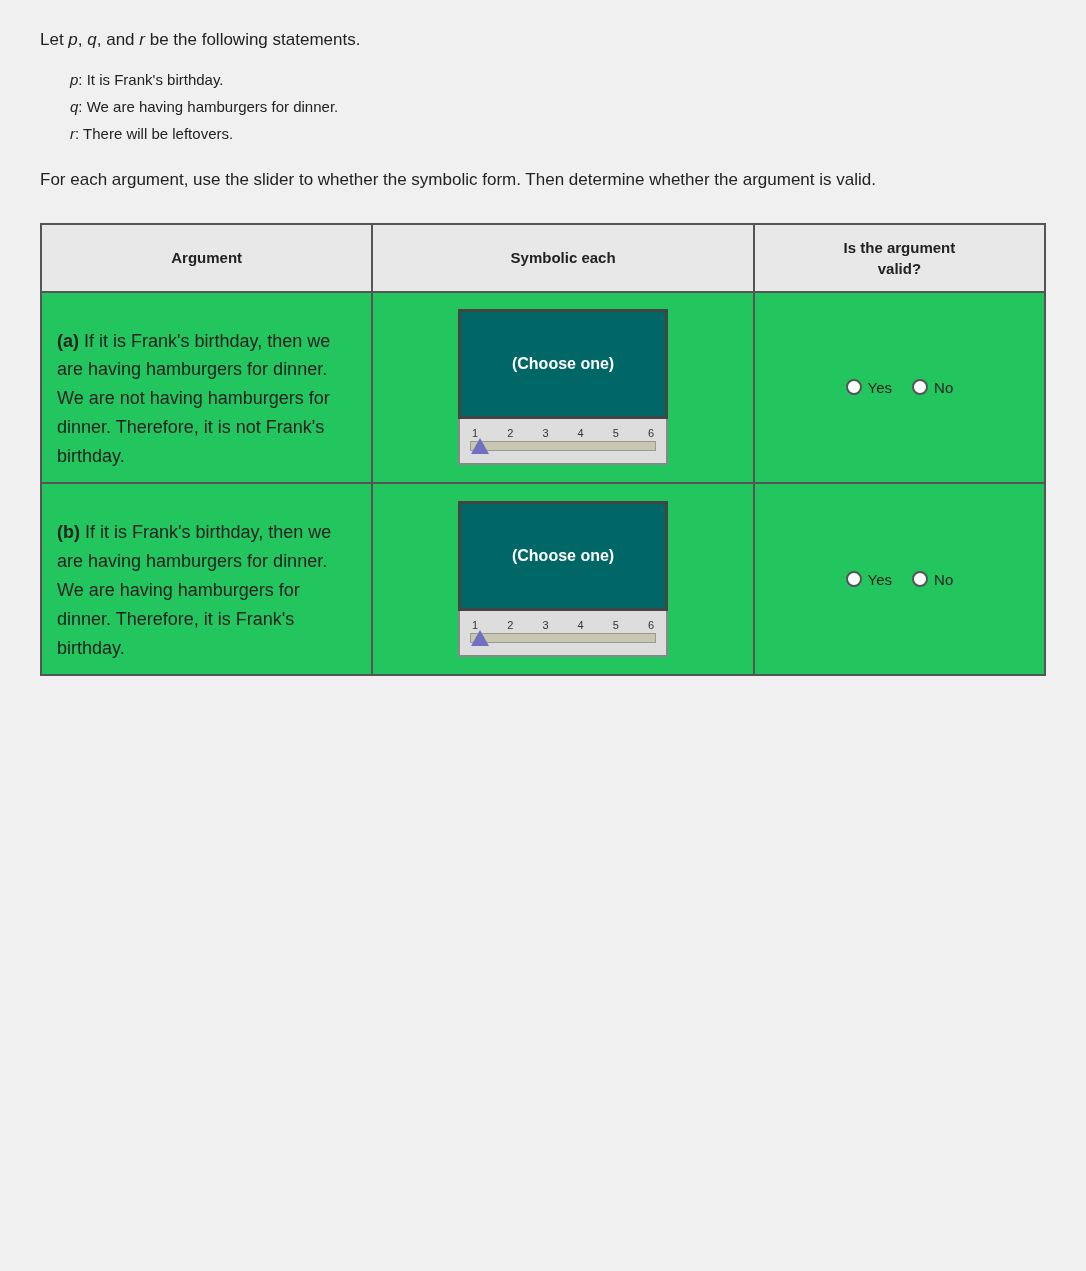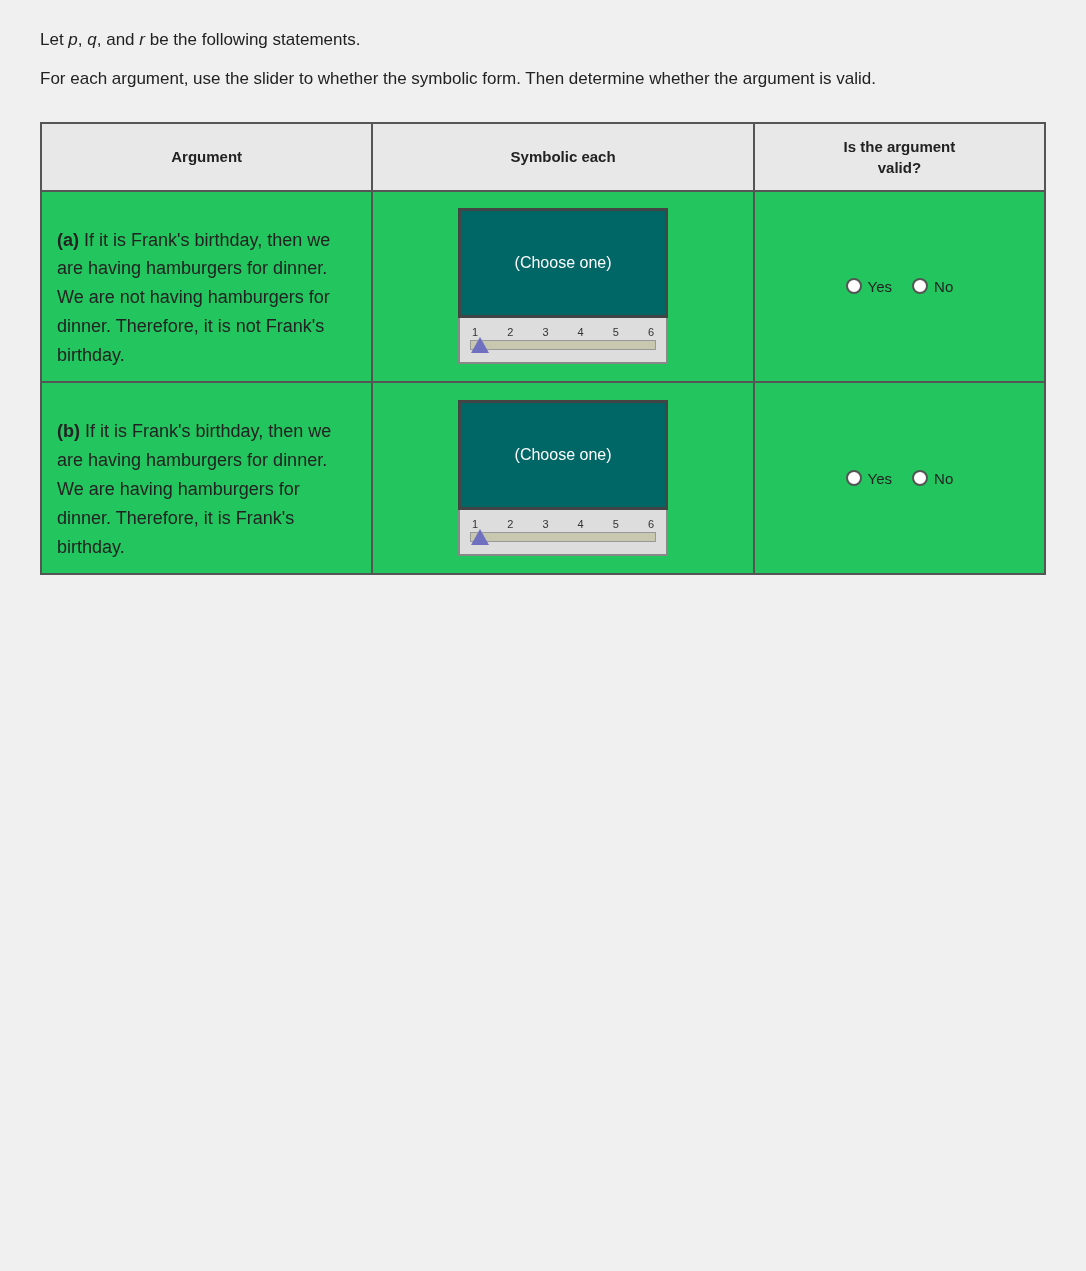--- a/index.html
+++ b/index.html
@@ -92,21 +92,21 @@
 
     
     .slider-widget {
       display: inline-block;
       width: 210px;
     }
 
     .slider-display {
       background-color: #006666;
       color: #fff;
-      font-weight: normal;
+      font-weight: bold;
       font-size: 16px;
       text-align: center;
       padding: 40px 20px;
       border: 3px solid #444;
       margin-bottom: 0;
       min-height: 110px;
       display: flex;
       align-items: center;
       justify-content: center;
     }
@@ -190,20 +190,31 @@
 <body>
 
 <div class="intro-section">
   <p class="intro-title">
     Let <span class="var-letter">p</span>,
     <span class="var-letter">q</span>,
     and <span class="var-letter">r</span>
     be the following statements.
   </p>
 
+  <div class="variables-list">
+    <div class="variable-item">
+      <span class="var-letter">p</span>: <span>It is Frank's birthday.</span>
+    </div>
+    <div class="variable-item">
+      <span class="var-letter">q</span>: <span>We are having hamburgers for dinner.</span>
+    </div>
+    <div class="variable-item">
+      <span class="var-letter">r</span>: <span>There will be leftovers.</span>
+    </div>
+  </div>
 
   <p class="instructions">For each argument, use the slider to whether the symbolic form. Then determine whether the argument is valid.</p>
 </div>
 
 <table class="main-table">
   <thead>
     <tr>
       <th class="col-argument">Argument</th>
       <th class="col-symbolic">Symbolic each</th>
       <th class="col-valid header-valid">

